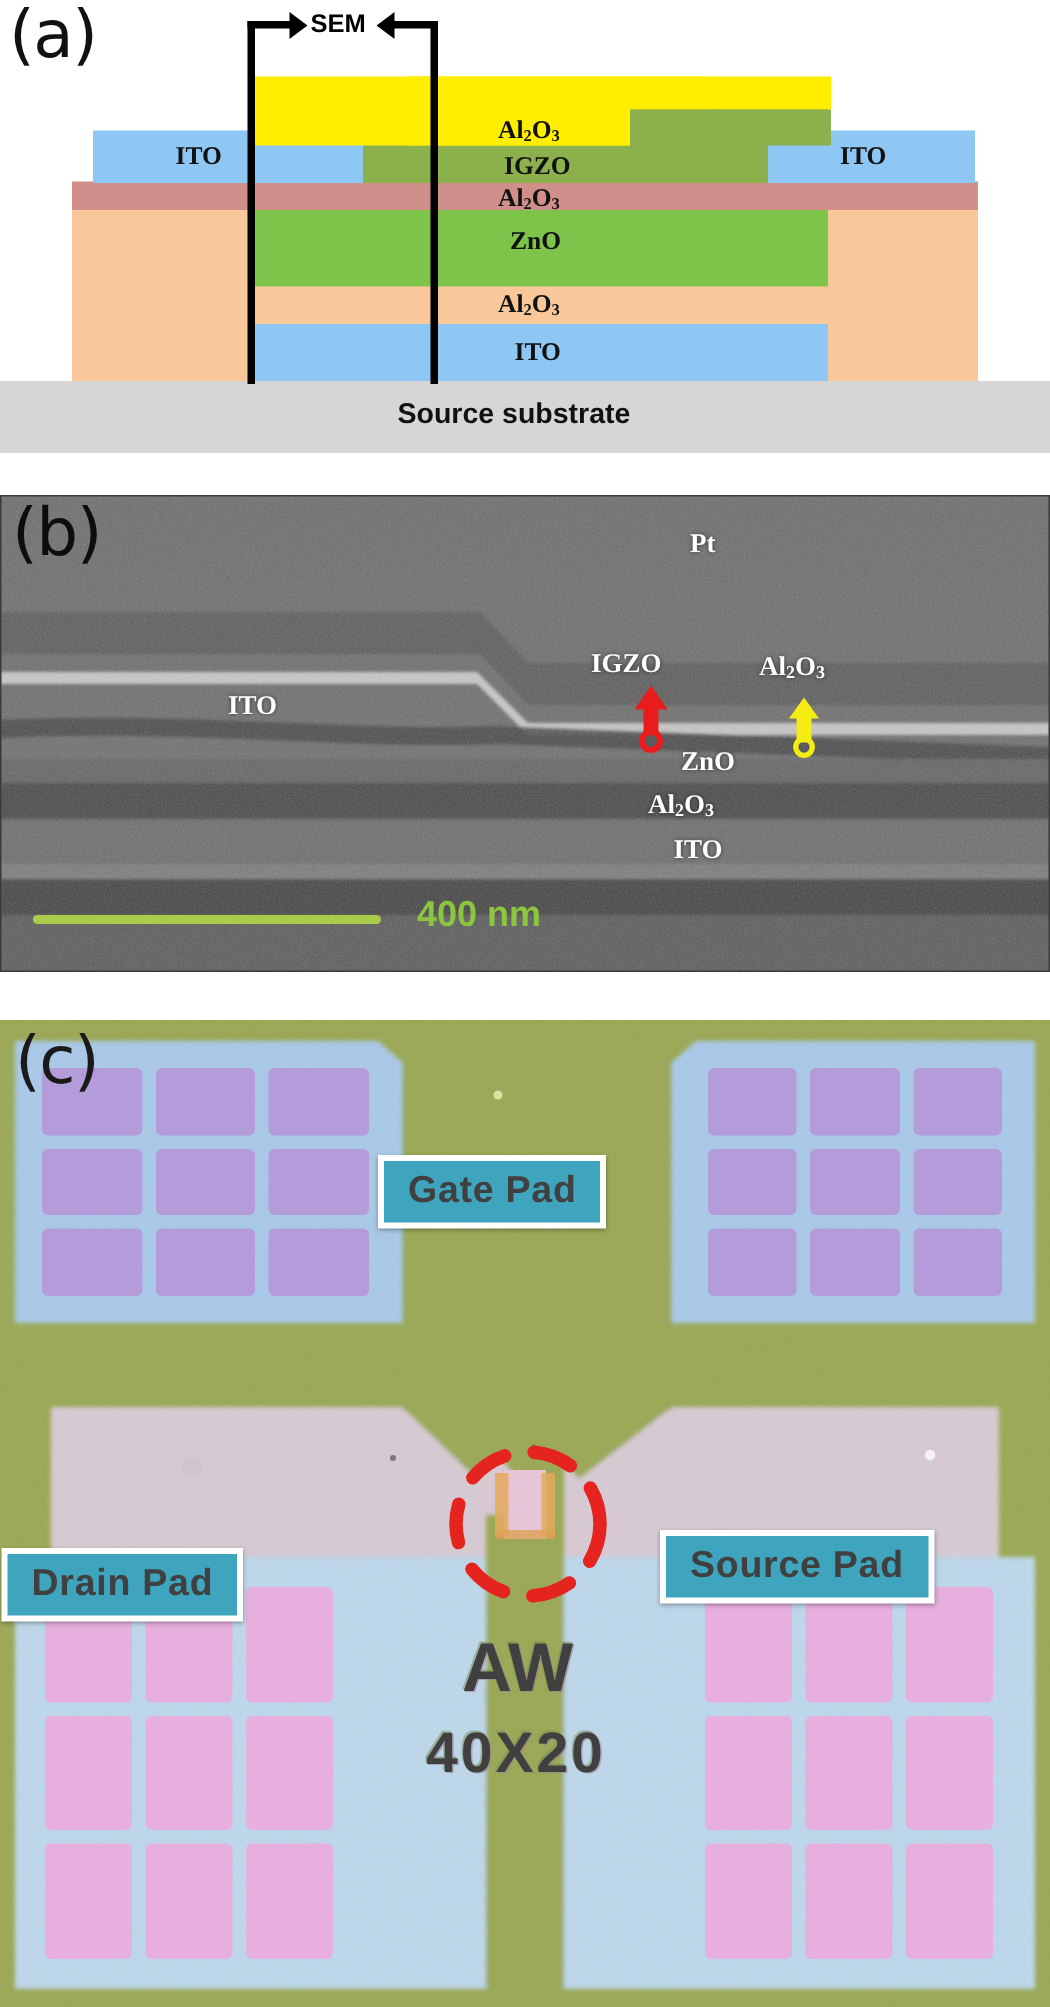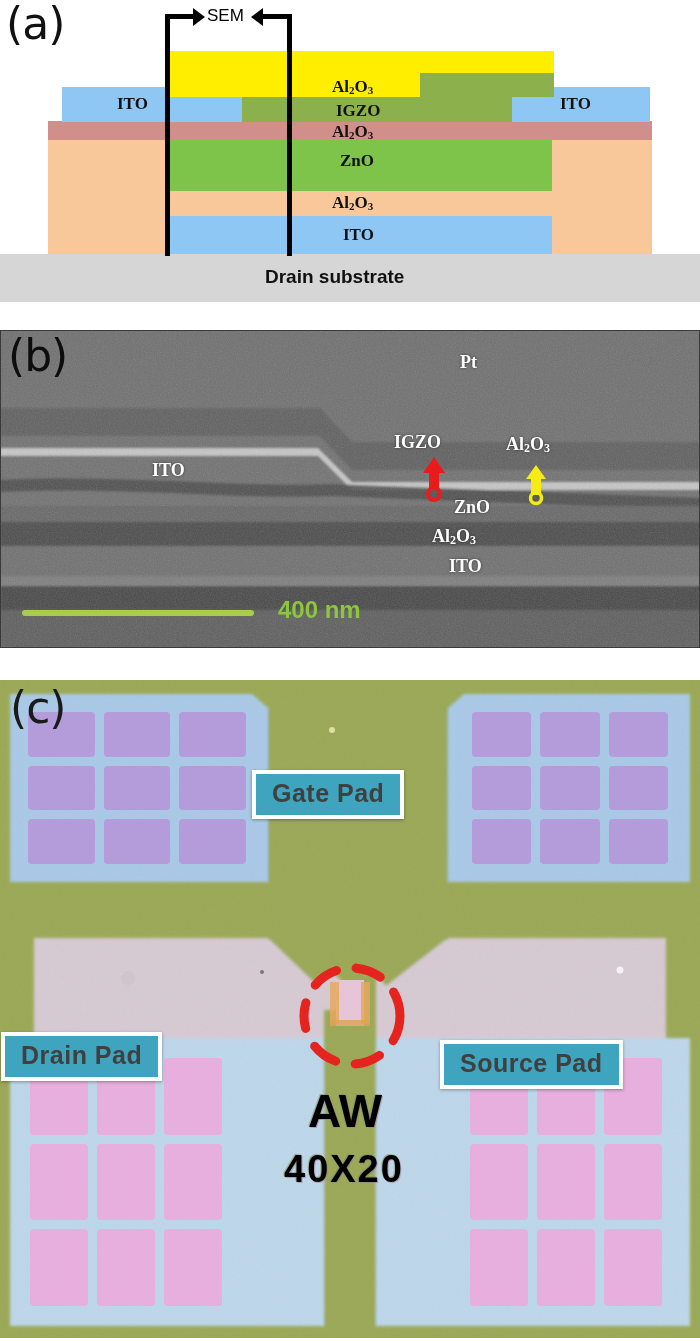--- a/index.html
+++ b/index.html
@@ -40,21 +40,21 @@
     color: #111;
     z-index: 20;
     white-space: nowrap;
   }
   .lbl-a sub { font-size: 11px; vertical-align: -2px; }
   .sem-vline { position: absolute; width: 5px; background: #000; z-index: 30; }
   .sem-hline { position: absolute; height: 5px; background: #000; z-index: 30; }
   .sem-text {
     position: absolute; z-index: 31;
     font-family: "Liberation Sans", sans-serif;
-    font-weight: normal; font-size: 17px; color: #000;
+    font-weight: bold; font-size: 17px; color: #000;
   }
   .arrowhead { position: absolute; width: 0; height: 0; z-index: 31; }
   .arrow-right { border-top: 9px solid transparent; border-bottom: 9px solid transparent; border-left: 12px solid #000; }
   .arrow-left  { border-top: 9px solid transparent; border-bottom: 9px solid transparent; border-right: 12px solid #000; }
 
   
   #panel-b { top: 330px; height: 318px; background: #6d6d6d; }
   #panel-b .panel-letter { left: 8px; top: 4px; color: #0d0d0d; }
   .sem-img { position: absolute; inset: 0; }
   .sem-lbl {
@@ -101,21 +101,21 @@
     white-space: nowrap;
     text-align: center;
   }
   .callout.plain { background: transparent; padding: 0; box-shadow: none; }
 
   .dashcircle { position: absolute; z-index: 42; border-radius: 50%; }
   .mark-text {
     position: absolute; z-index: 20;
     font-family: "Liberation Sans", sans-serif;
     font-weight: bold;
-    color: #000000;
+    color: #404040;
     text-shadow: 1px 1px 0 rgba(160,120,150,.55), -1px -1px 0 rgba(120,140,80,.5);
     white-space: nowrap;
   }
 </style>
 </head>
 <body>
 
 <div class="figure">
 
   <div class="panel" id="panel-a">
@@ -151,21 +151,21 @@
       <div class="lbl-a" style="left:332px;top:77px;">Al<sub>2</sub>O<sub>3</sub></div>
       <div class="lbl-a" style="left:336px;top:101px;">IGZO</div>
       <div class="lbl-a" style="left:332px;top:122px;">Al<sub>2</sub>O<sub>3</sub></div>
       <div class="lbl-a" style="left:340px;top:151px;">ZnO</div>
       <div class="lbl-a" style="left:332px;top:193px;">Al<sub>2</sub>O<sub>3</sub></div>
       <div class="lbl-a" style="left:343px;top:225px;">ITO</div>
 
       <div class="lbl-a" style="left:117px;top:94px;">ITO</div>
       <div class="lbl-a" style="left:560px;top:94px;">ITO</div>
 
-      <div class="lbl-a" style="left:265px;top:266px;font-family:'Liberation Sans',sans-serif;font-size:19px;">Drain substrate</div>
+      <div class="lbl-a" style="left:265px;top:266px;font-family:'Liberation Sans',sans-serif;font-size:19px;">Source substrate</div>
 
       <div class="sem-vline" style="left:165px;top:14px;height:242px;"></div>
       <div class="sem-vline" style="left:287px;top:14px;height:242px;"></div>
       <div class="sem-hline" style="left:165px;top:14px;width:30px;"></div>
       <div class="sem-hline" style="left:262px;top:14px;width:30px;"></div>
       <div class="arrowhead arrow-right" style="left:193px;top:8px;"></div>
       <div class="arrowhead arrow-left" style="left:251px;top:8px;"></div>
       <div class="sem-text" style="left:207px;top:6px;">SEM</div>
     </div>
   </div>
@@ -353,18 +353,18 @@
 
     <div class="callout" style="left:252px;top:90px;">
       <div class="callout-inner">Gate Pad</div>
     </div>
 
 
     <div class="callout" style="left:1px;top:352px;">
       <div class="callout-inner">Drain  Pad</div>
     </div>
 
-    <div class="callout" style="left:440px;top:360px;">
+    <div class="callout" style="left:440px;top:340px;">
       <div class="callout-inner">Source  Pad</div>
     </div>
   </div>
 
 </div>
 
 </body></html>

